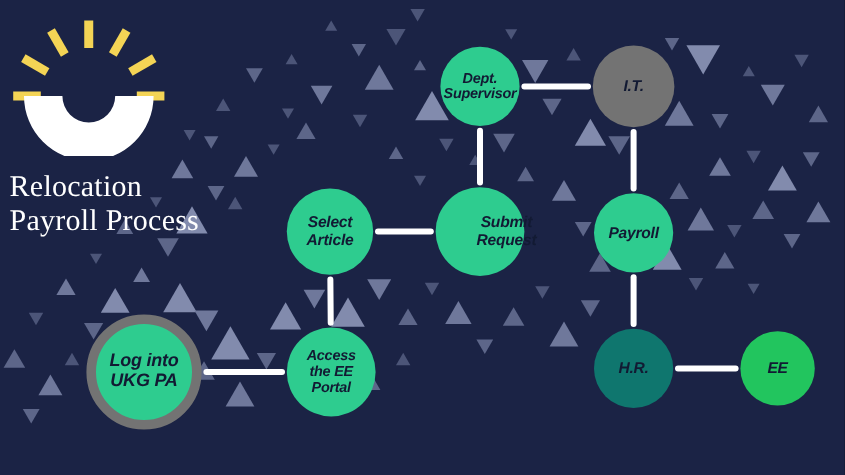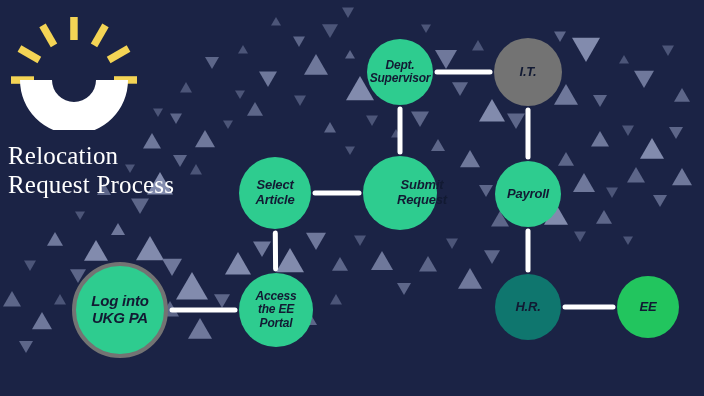--- a/index.html
+++ b/index.html
@@ -43,21 +43,21 @@
     font-family: "Liberation Sans", sans-serif;
     font-weight: bold;
     font-style: italic;
     text-align: center;
     line-height: 1.12;
     letter-spacing: -0.2px;
     white-space: pre-line;
     user-select: none;
   }
   .node.ringed {
-    border: 4px solid #737373;
+    border: 8px solid #737373;
   }
 
   .title-block {
     position: absolute;
     left: 8px;
     top: 141px;
     width: 250px;
   }
   .title-line {
     color: #ffffff;
@@ -234,17 +234,17 @@
           <polygon points="69.7,32.0 69.7,9.0 62.2,9.0 62.2,32.0" fill="#f4d455"></polygon>
           <polygon points="89.2,39.2 100.7,19.3 94.3,15.6 82.8,35.5" fill="#f4d455"></polygon>
           <polygon points="102.5,55.2 122.4,43.7 118.7,37.3 98.8,48.8" fill="#f4d455"></polygon>
           <polygon points="106.0,75.7 129.0,75.7 129.0,68.2 106.0,68.2" fill="#f4d455"></polygon>
         </g>
       <path id="logo-arc" d="M 12 72 A 54 54 0 0 0 120 72 L 88 72 A 22 22 0 0 1 44 72 Z" fill="#ffffff"></path>
     </svg>
 
     <div class="title-block">
       <div class="title-line">Relocation</div>
-      <div class="title-line">Request Process</div>
+      <div class="title-line">Payroll Process</div>
     </div>
 
   </div>
 </div>
 
 </body></html>

